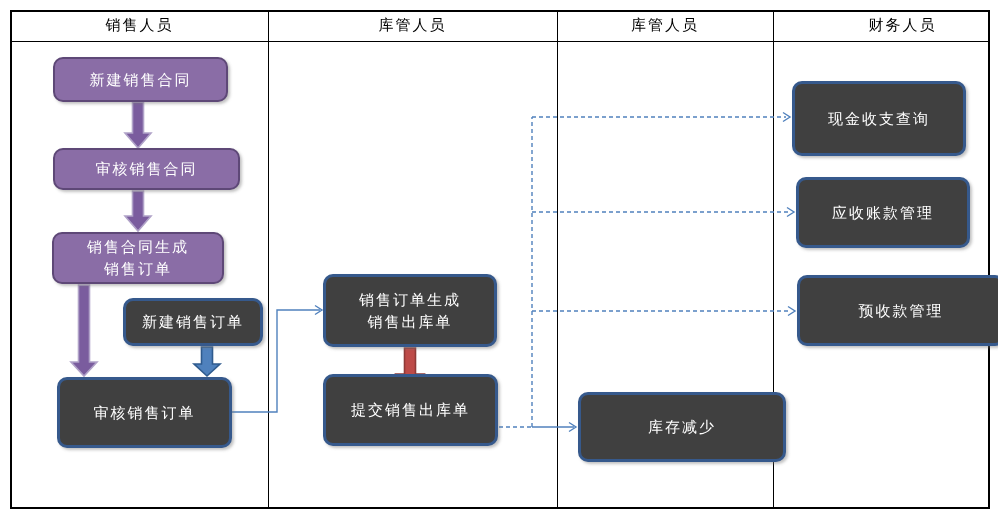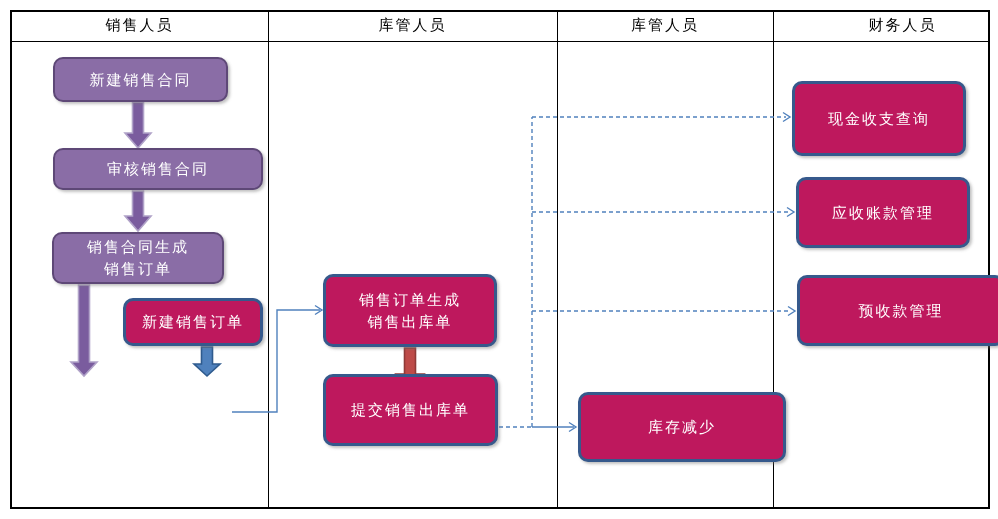--- a/index.html
+++ b/index.html
@@ -18,21 +18,21 @@
     font-size:15px;color:#000;letter-spacing:2px;
   }
   .node{
     position:absolute;display:flex;align-items:center;justify-content:center;
     color:#ffffff;font-size:15px;letter-spacing:2px;text-align:center;
     box-sizing:border-box;border-radius:10px;
     box-shadow:2px 2px 3px rgba(120,120,120,0.45);
   }
   .node-label{white-space:pre-line;line-height:22px;}
   .purple{background:#8a6da6;border:2px solid #5e4877;}
-  .blue{background:#be185d;border:3px solid #36598c;}
+  .blue{background:#404040;border:3px solid #36598c;}
   svg.overlay{position:absolute;left:0;top:0;pointer-events:none;}
 </style>
 </head>
 <body>
 
 <div class="canvas">
 
   <div class="frame"></div>
   <div class="hline"></div>
   <div class="vline" style="left:268px;"></div>
@@ -71,29 +71,32 @@
     <line x1="532" y1="212" x2="790" y2="212" stroke="#5081bd" stroke-width="1.4" stroke-dasharray="4 3"></line>
     <polyline points="787,207.5 794,212 787,216.5" fill="none" stroke="#5081bd" stroke-width="1.4"></polyline>
 
     <line x1="532" y1="311" x2="791" y2="311" stroke="#5081bd" stroke-width="1.4" stroke-dasharray="4 3"></line>
     <polyline points="788,306.5 795,311 788,315.5" fill="none" stroke="#5081bd" stroke-width="1.4"></polyline>
   </svg>
 
   <div class="node purple" style="left:53px;top:57px;width:175px;height:45px;">
     <span class="node-label">新建销售合同</span>
   </div>
-  <div class="node purple" style="left:53px;top:148px;width:210px;height:42px;">
+  <div class="node purple" style="left:53px;top:148px;width:187px;height:42px;">
     <span class="node-label">审核销售合同</span>
   </div>
   <div class="node purple" style="left:52px;top:232px;width:172px;height:52px;">
     <span class="node-label">销售合同生成
 销售订单</span>
   </div>
   <div class="node blue" style="left:123px;top:298px;width:140px;height:48px;">
     <span class="node-label">新建销售订单</span>
+  </div>
+  <div class="node blue" style="left:57px;top:377px;width:175px;height:71px;">
+    <span class="node-label">审核销售订单</span>
   </div>
 
   <div class="node blue" style="left:323px;top:274px;width:174px;height:73px;">
     <span class="node-label">销售订单生成
 销售出库单</span>
   </div>
   <div class="node blue" style="left:323px;top:374px;width:175px;height:72px;">
     <span class="node-label">提交销售出库单</span>
   </div>
 

